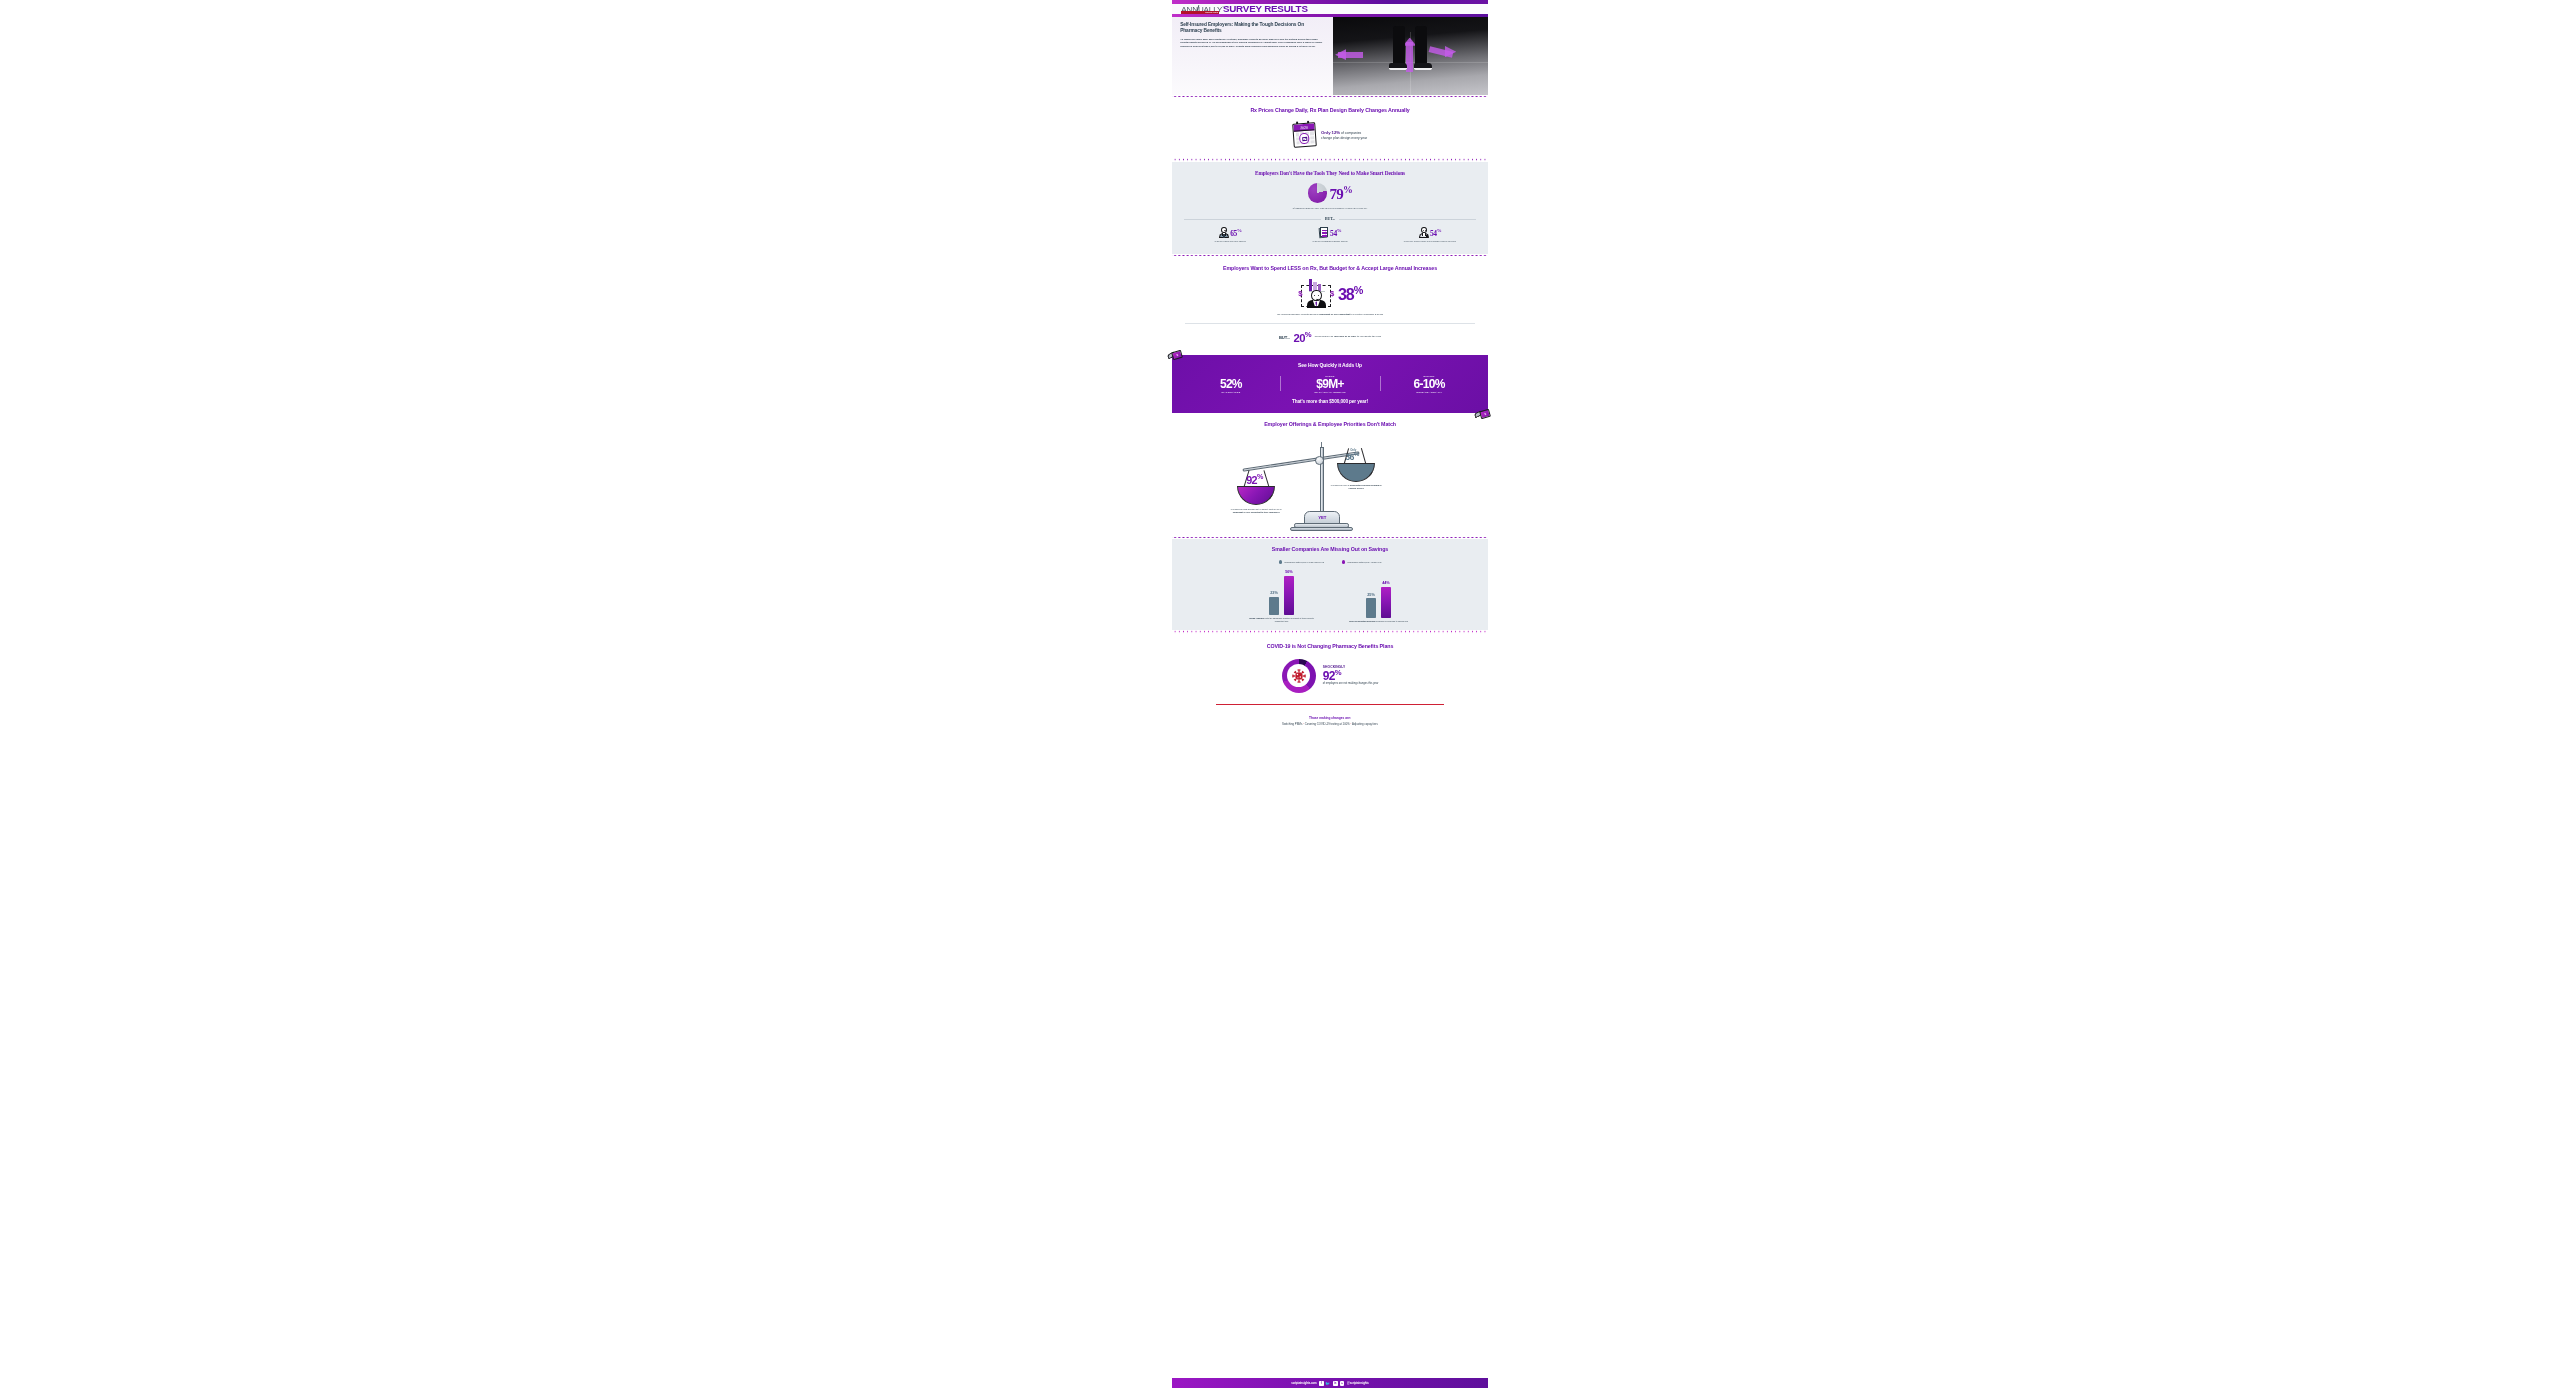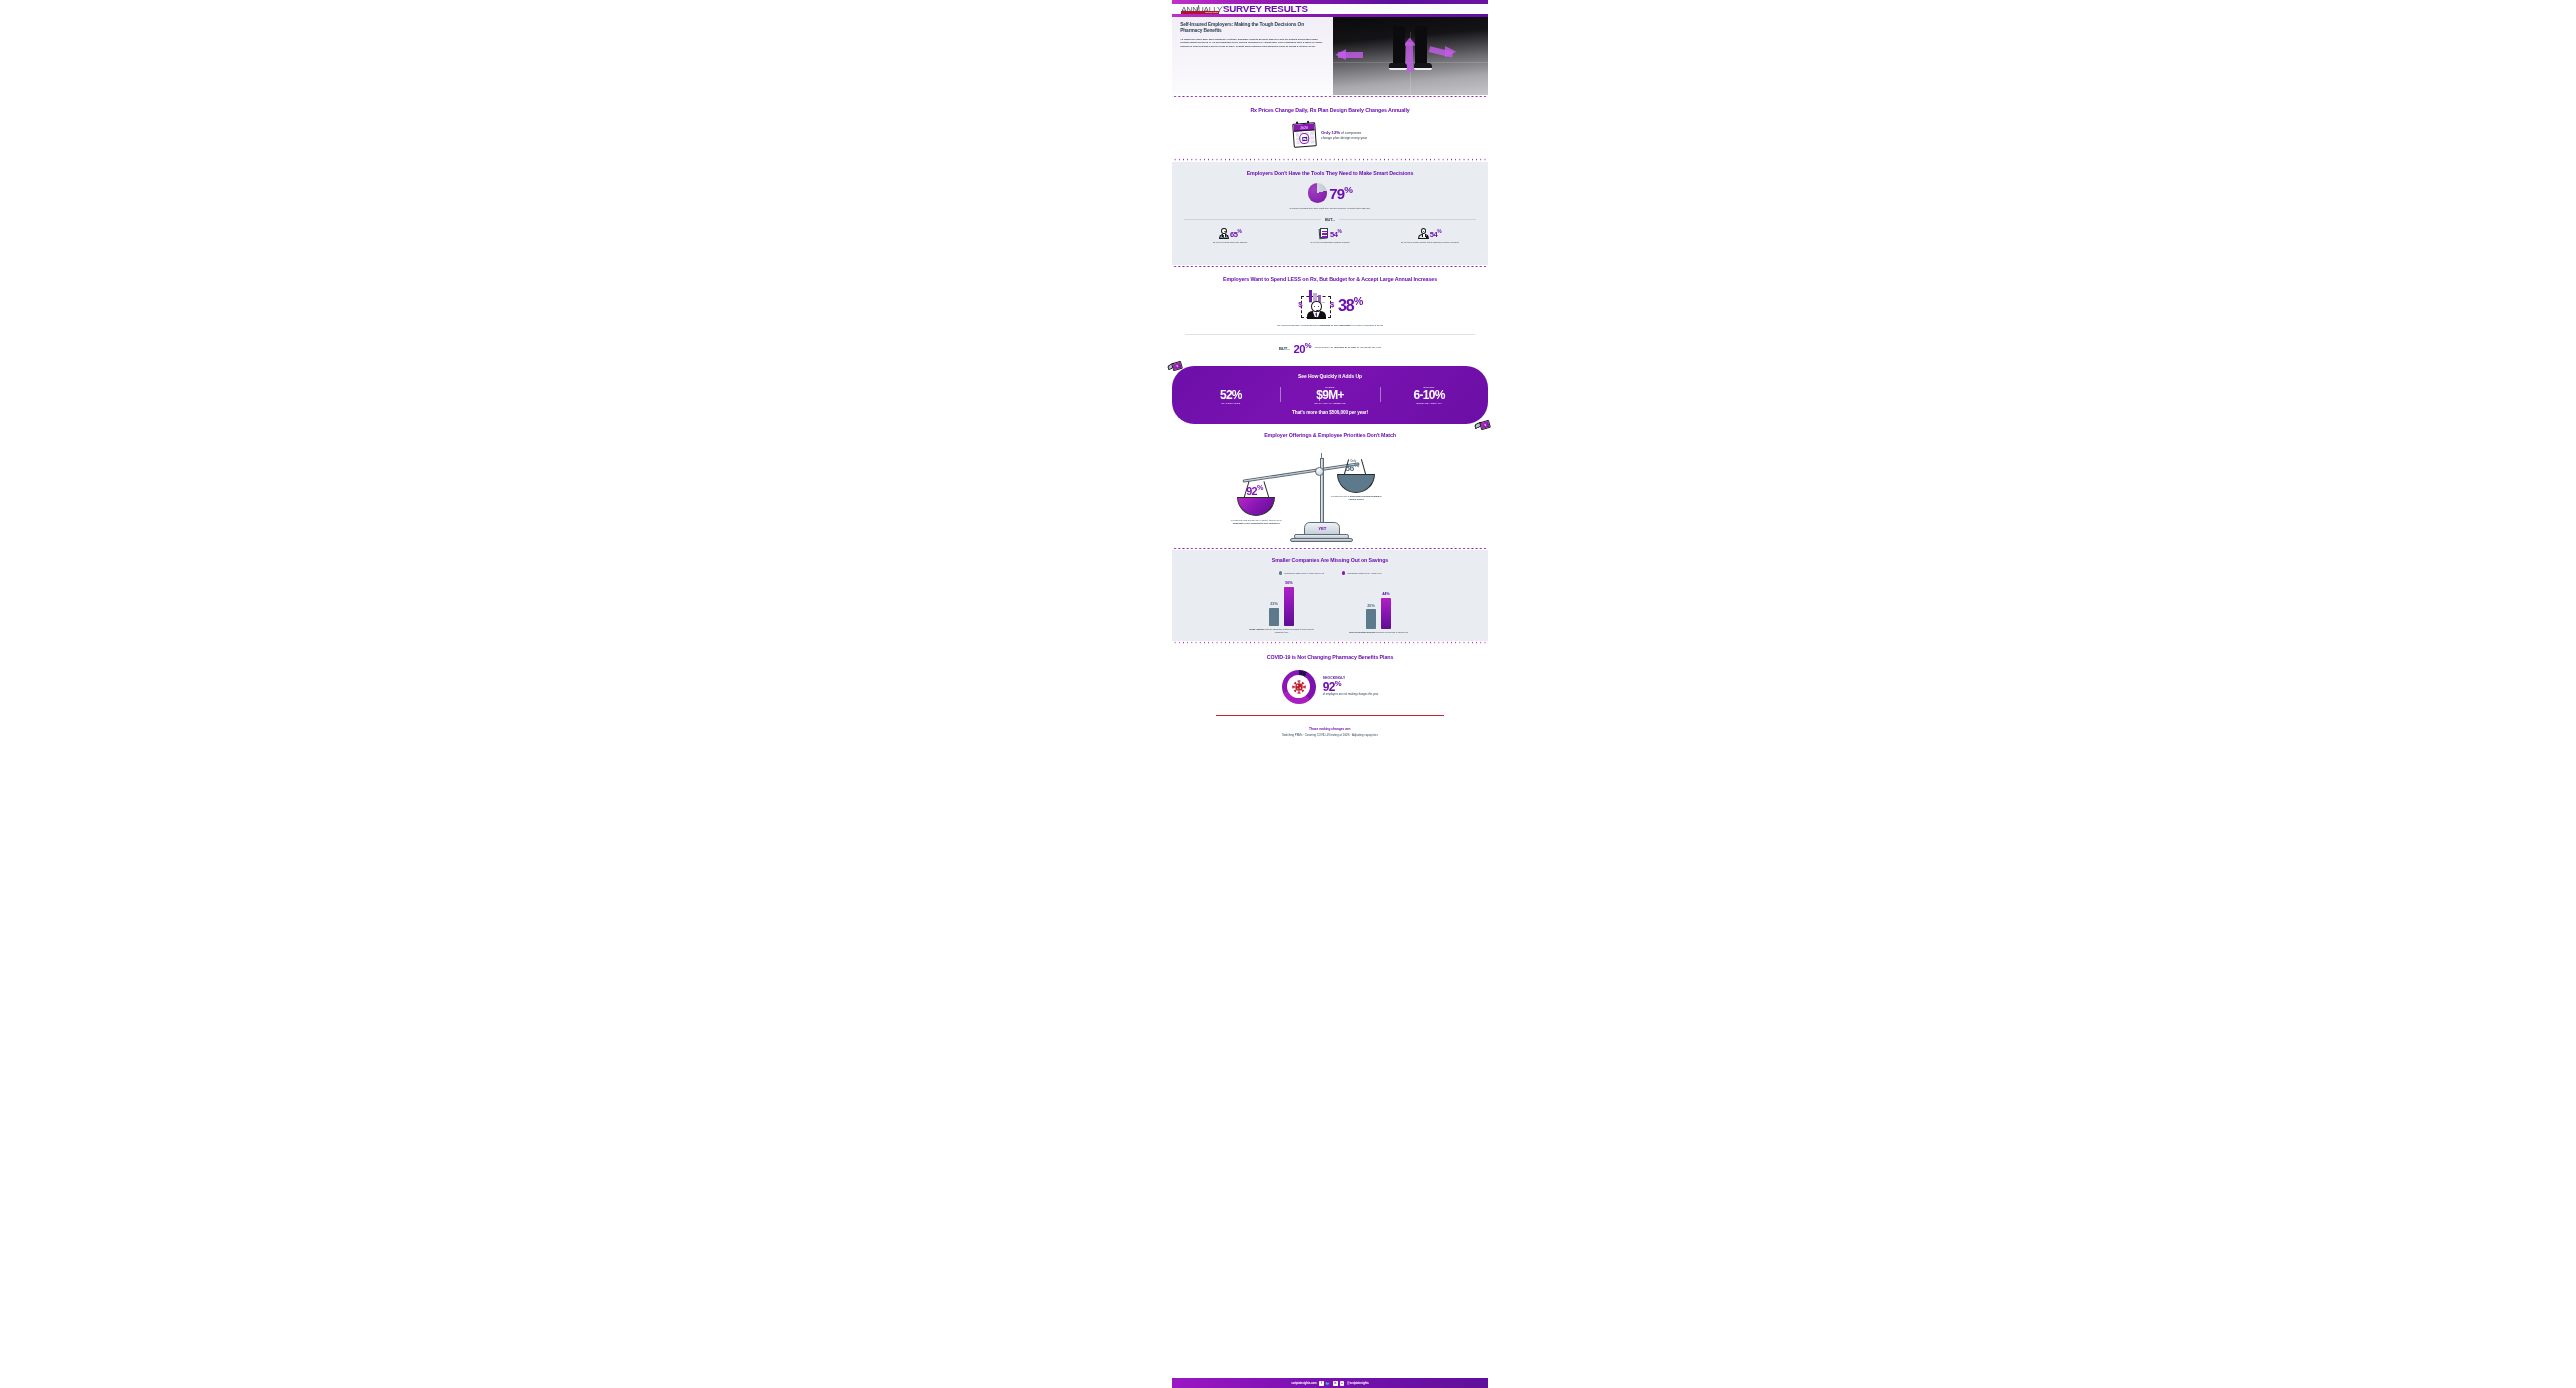--- a/index.html
+++ b/index.html
@@ -153,21 +153,21 @@
     color: #4b0f8a; font-size: 3.6px; line-height: 3.6px; text-align: center;
   }
   .cal-ring-hole {
     position: absolute; width: 2.1px; height: 4.6px; top: -2.1px;
     background: #5f7482; border-radius: 1px;
     border: 0.7px solid #17171a;
   }
   .s1-txt { font-size: 3.4px; color: #2d3e4c; line-height: 5px; }
   .s1-txt b { color: #4b0f8a; font-size: 4.3px; }
   
-  .s2 { padding-top: 8.2px; padding-bottom: 14px; }
+  .s2 { padding-top: 8.2px; padding-bottom: 4px; font-family: Liberation Serif, serif; }
   .pie-row {
     display: flex; align-items: center; justify-content: center;
     gap: 2.1px; margin-top: 7.2px;
   }
   .pie {
     width: 19.6px; height: 19.6px; border-radius: 50%;
     background:
       conic-gradient(from 0deg, #cfd6dc 0deg 75.6deg, #8a17b5 75.6deg 360deg);
     position: relative;
   }
@@ -282,21 +282,20 @@
   }
   .s3-but .lbl { font-size: 4.2px; font-weight:700; color:#2d4050; letter-spacing:-0.1px; }
   .s3-but .n { font-size: 11.3px; letter-spacing:-0.7px; }
   .s3-but .n sup { font-size:7.7px; letter-spacing:-0.4px; }
   .s3-but .d { font-size: 2.5px; line-height:3.6px; color:#2d3e4c; }
   
   .banner {
     position: relative; padding: 7.2px 9.3px 8.2px 9.3px;
     background: linear-gradient(135deg,#6d0fa8 0%, #7a12b2 45%, #6b0fa5 100%);
     overflow: visible;
-    border-radius: 22px;
   }
   .banner-h {
     text-align:center; color:#fff; font-size:5px; font-weight:700;
     letter-spacing:-0.1px;
   }
   .stats3 { display:flex; margin-top: 6.7px; }
   .stats3 > div {
     flex:1; text-align:center; position:relative; padding: 0 2.1px;
   }
   .stats3 > div + div::before {

